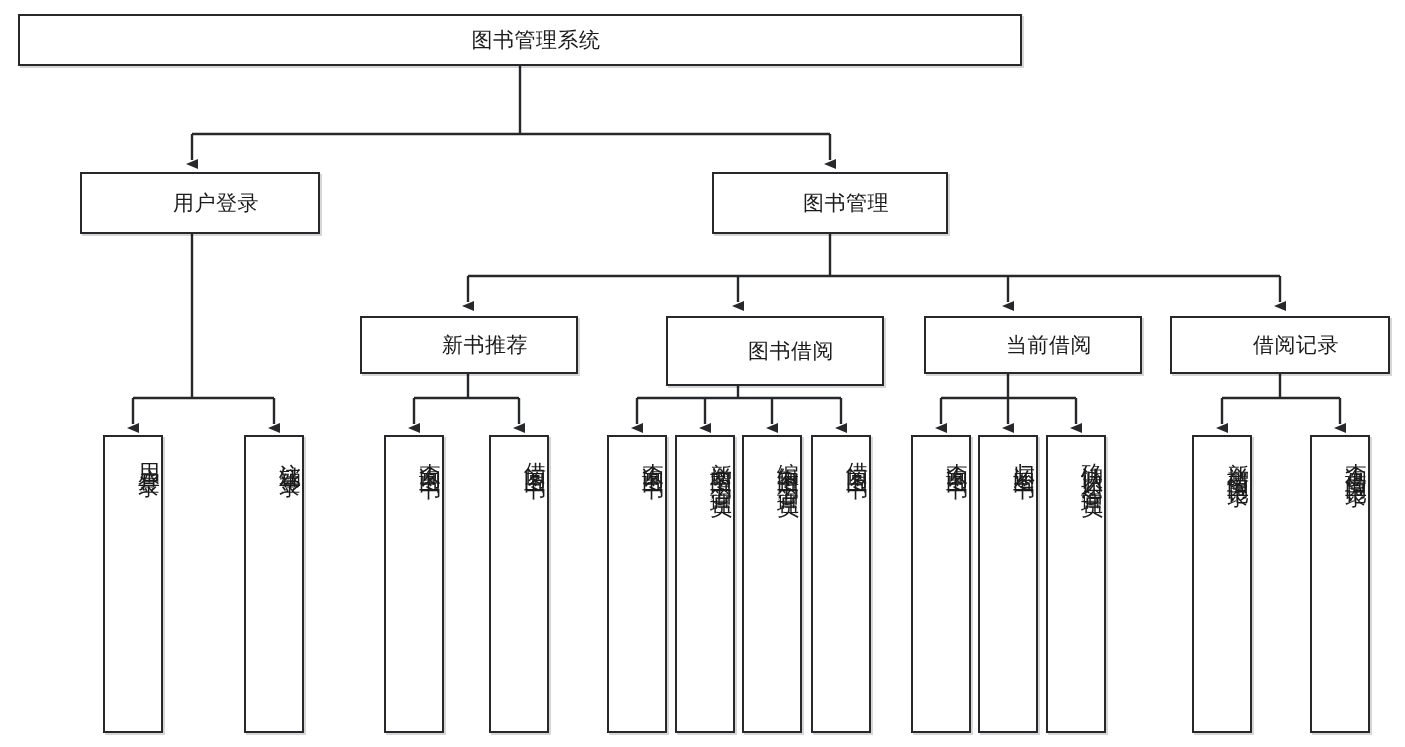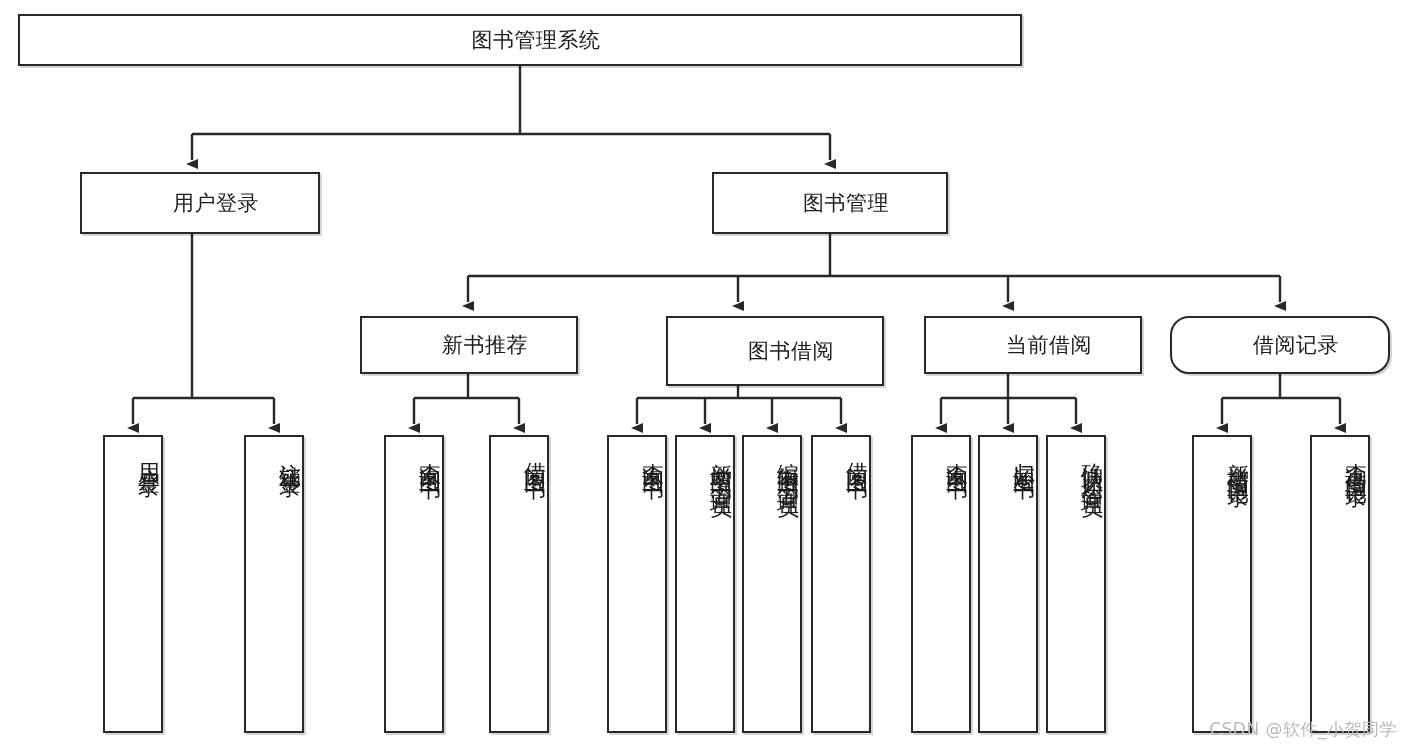--- a/index.html
+++ b/index.html
@@ -135,21 +135,21 @@
 
   <div class="node" style="left:712px; top:172px; width:236px; height:62px;">
     <span class="node-label">图书管理</span>
   </div>
   <div class="node" style="left:630px; top:316px; width:218px; height:70px;margin-left:36px;">
     <span class="node-label">图书借阅</span>
   </div>
   <div class="node" style="left:900px; top:316px; width:218px; height:58px;margin-left:24px;">
     <span class="node-label">当前借阅</span>
   </div>
-  <div class="node" style="left:1170px; top:316px; width:220px; height:58px;border-radius:19px;">
+  <div class="node" style="left:1170px; top:316px; width:220px; height:58px;">
     <span class="node-label">借阅记录</span>
   </div>
 
   <div class="node vertical" style="left:103px; top:435px; width:60px; height:298px;">
     <span class="node-label">用户登录</span>
   </div>
   <div class="node vertical" style="left:244px; top:435px; width:60px; height:298px;">
     <span class="node-label">注销登录</span>
   </div>
 
@@ -183,15 +183,14 @@
     <span class="node-label">确认归还（管理员）</span>
   </div>
 
   <div class="node vertical" style="left:1192px; top:435px; width:60px; height:298px;">
     <span class="node-label">新增借阅记录</span>
   </div>
   <div class="node vertical" style="left:1310px; top:435px; width:60px; height:298px;">
     <span class="node-label">查询借阅记录</span>
   </div>
 
-  <div class="watermark">CSDN @软件_小贺同学</div>
 
 </div>
 
 </body></html>

